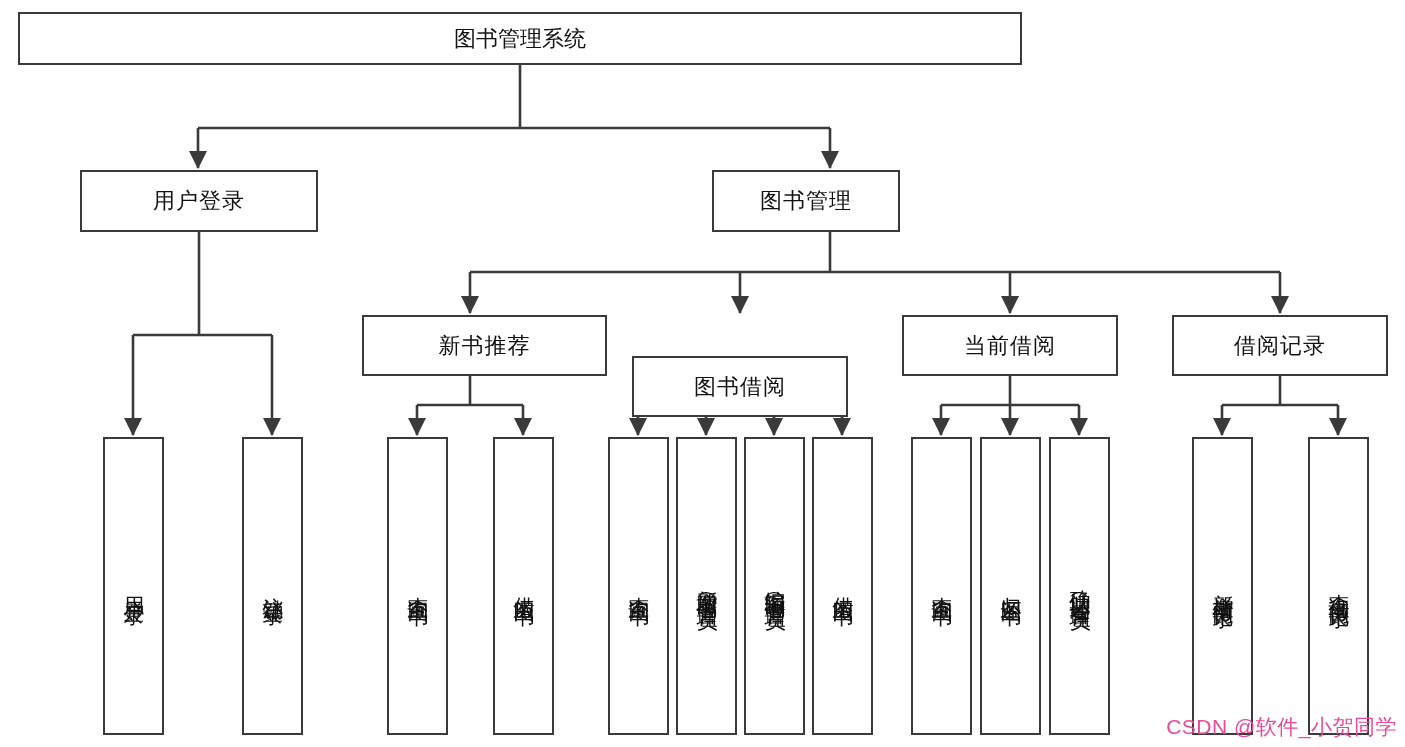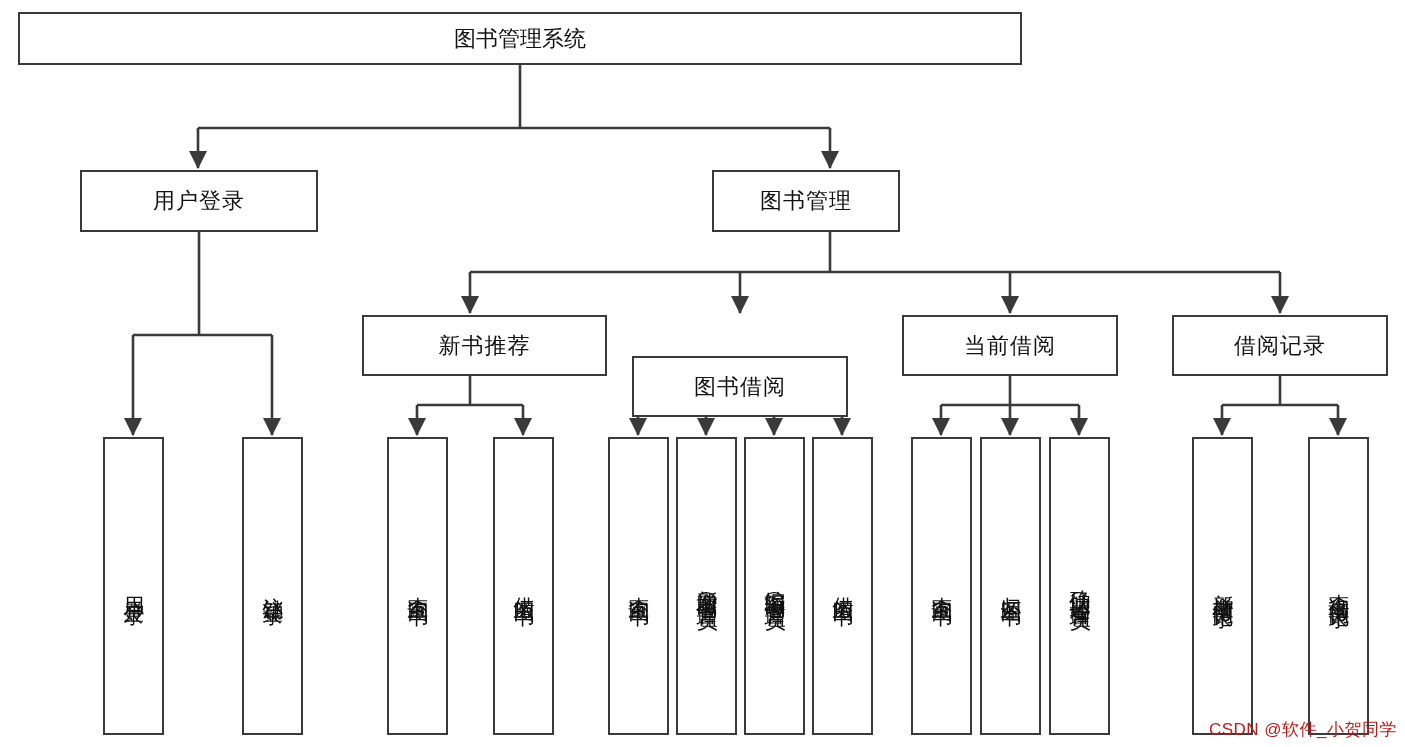--- a/index.html
+++ b/index.html
@@ -54,22 +54,22 @@
   }
   .node.v .vtext {
     writing-mode: vertical-rl;
     text-orientation: upright;
     display: block;
   }
   .watermark {
     position: absolute;
     right: 8px;
     bottom: 6px;
-    font-size: 17px;
-    color: #b91c1c;
+    font-size: 21px;
+    color: #ec4899;
     letter-spacing: 0.5px;
     white-space: nowrap;
   }
 </style>
 </head>
 <body>
 
 <div id="canvas">
 
   <svg id="edges" viewBox="0 0 1405 747" xmlns="http://www.w3.org/2000/svg">

